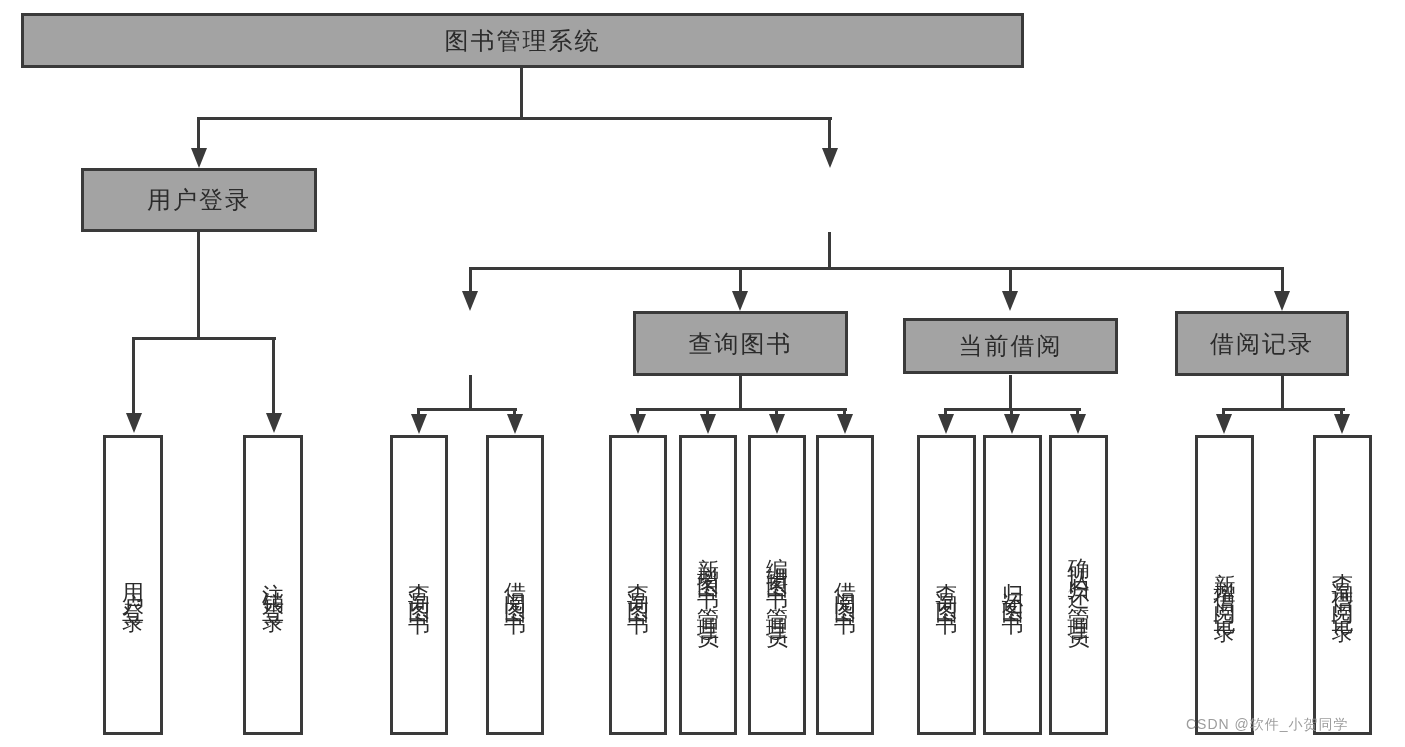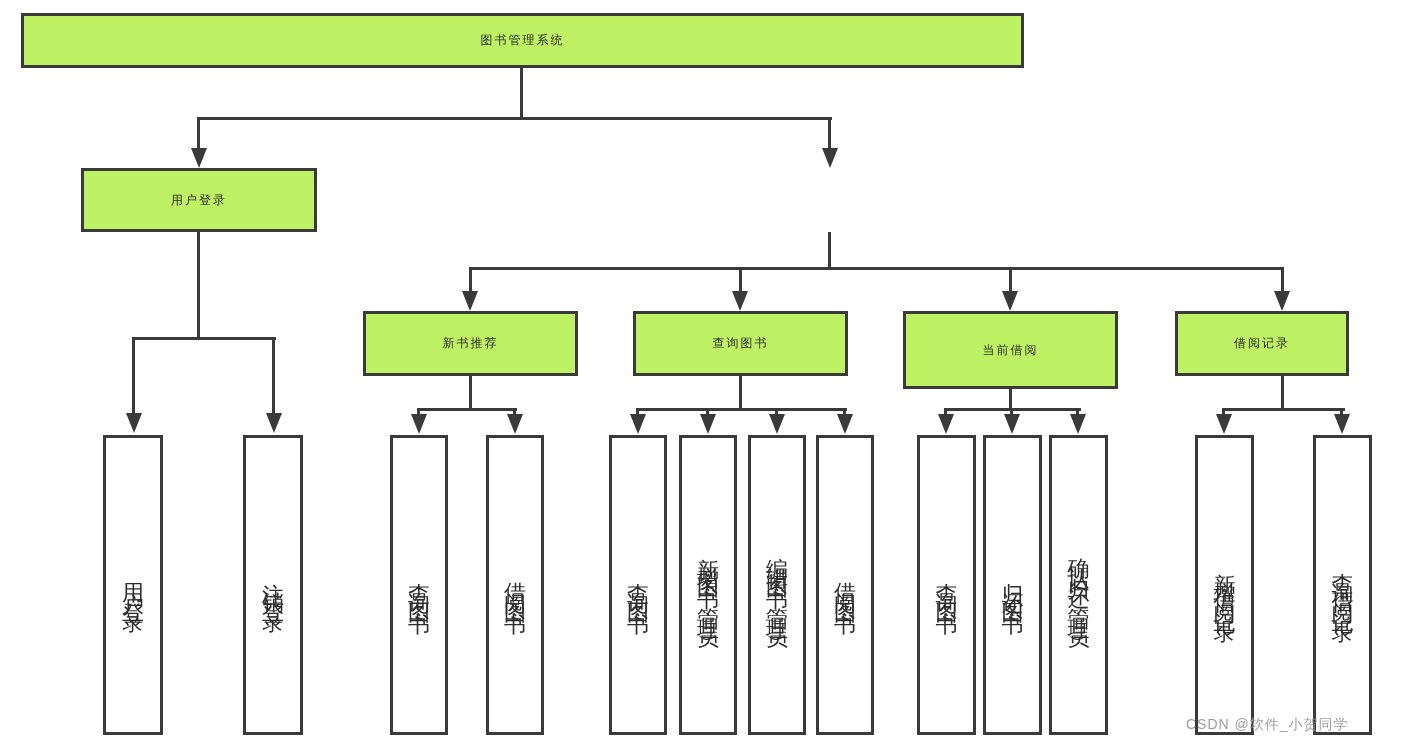--- a/index.html
+++ b/index.html
@@ -8,26 +8,26 @@
   .canvas {
     position: relative;
     width: 1405px;
     height: 747px;
     background: var(--background, #ffffff);
     overflow: hidden;
   }
   .node {
     position: absolute;
     border: 3px solid var(--line, #3a3a3a);
-    background: #bef264;
+    background: #a3a3a3;
     display: flex;
     align-items: center;
     justify-content: center;
     color: var(--text, #2b2b2b);
-    font-size: 12px;
+    font-size: 24px;
     letter-spacing: 2px;
     white-space: nowrap;
   }
   .vnode {
     position: absolute;
     border: 3px solid var(--line, #3a3a3a);
     background: #ffffff;
     display: flex;
     align-items: center;
     justify-content: center;
@@ -128,27 +128,24 @@
   <div class="arrow" style="left:1334px;top:414px"></div>
 
   <div class="node" style="left:21px;top:13px;width:1003px;height:55px">
     <span>图书管理系统</span>
   </div>
 
   <div class="node" style="left:81px;top:168px;width:236px;height:64px">
     <span>用户登录</span>
   </div>
 
-  <div class="node" style="left:363px;top:311px;width:215px;height:65px">
-    <span>新书推荐</span>
-  </div>
   <div class="node" style="left:633px;top:311px;width:215px;height:65px">
     <span>查询图书</span>
   </div>
-  <div class="node" style="left:903px;top:311px;width:215px;height:78px">
+  <div class="node" style="left:903px;top:318px;width:215px;height:56px">
     <span>当前借阅</span>
   </div>
   <div class="node" style="left:1175px;top:311px;width:174px;height:65px">
     <span>借阅记录</span>
   </div>
 
   <div class="vnode" style="left:103px;width:60px">
     <span>用户登录</span>
   </div>
   <div class="vnode" style="left:243px;width:60px">

